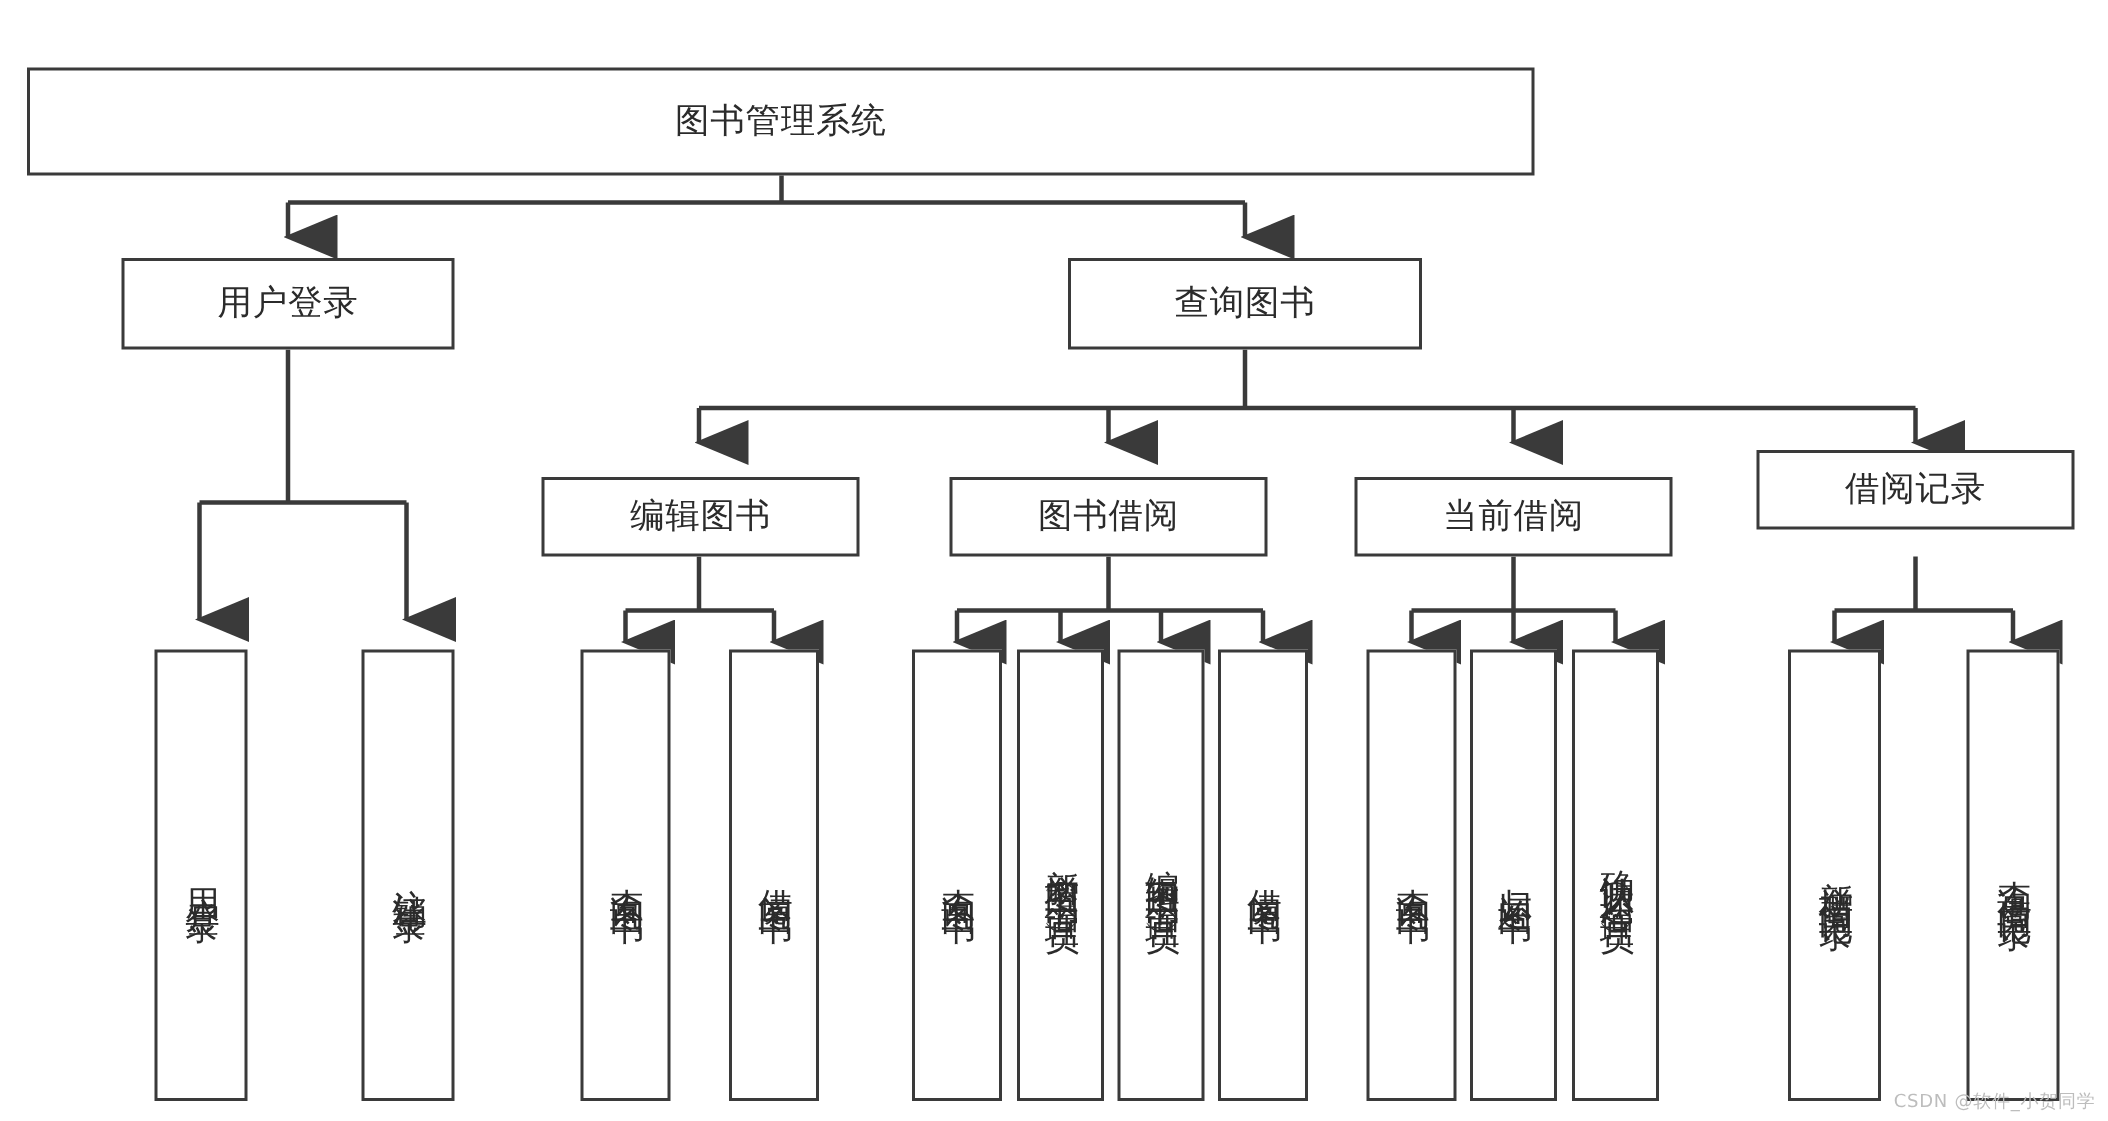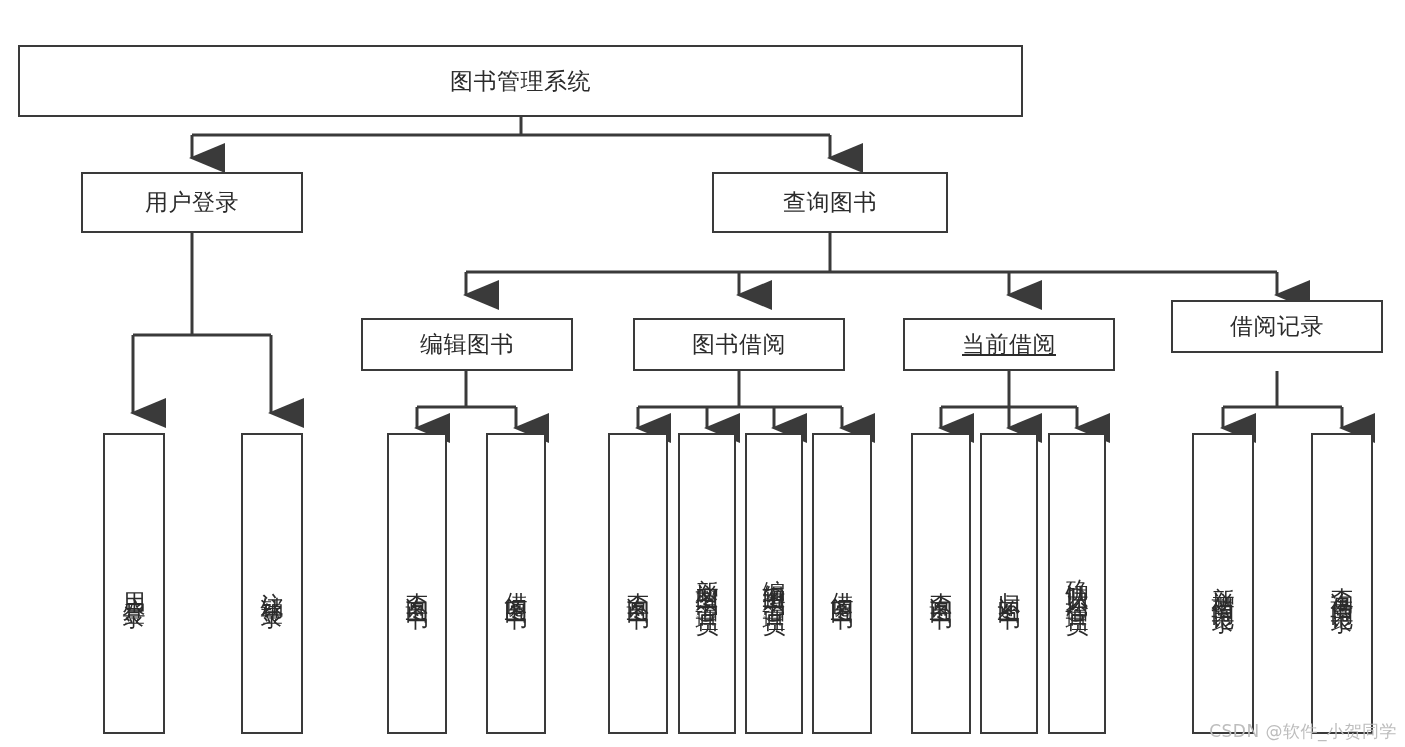--- a/index.html
+++ b/index.html
@@ -58,21 +58,21 @@
     font-size: 23px;
     line-height: 1.0;
     letter-spacing: 5px;
     white-space: nowrap;
     max-height: 100%;
   }
   #watermark {
     position: absolute;
     right: 8px;
     bottom: 4px;
-    font-size: 17px;
+    font-size: 12px;
     color: #bdbdbd;
     letter-spacing: 0.5px;
     white-space: nowrap;
   }
 </style>
 </head>
 <body>
 
 <div id="canvas">
 
@@ -139,21 +139,21 @@
   </div>
 
   <div class="node h-node" style="left:361px; top:318px; width:212px; height:53px;">
     <span class="node-label">编辑图书</span>
   </div>
 
   <div class="node h-node" style="left:633px; top:318px; width:212px; height:53px;align-items:center;">
     <span class="node-label">图书借阅</span>
   </div>
 
-  <div class="node h-node" style="left:903px; top:318px; width:212px; height:53px;text-decoration:underline;">
+  <div class="node h-node" style="left:903px; top:318px; width:212px; height:53px;">
     <span class="node-label">当前借阅</span>
   </div>
 
   <div class="node h-node" style="left:1171px; top:300px; width:212px; height:53px;">
     <span class="node-label">借阅记录</span>
   </div>
 
   <div class="node v-node" style="left:103px; top:433px; width:62px; height:301px;">
     <span class="node-label">用户登录</span>
   </div>

